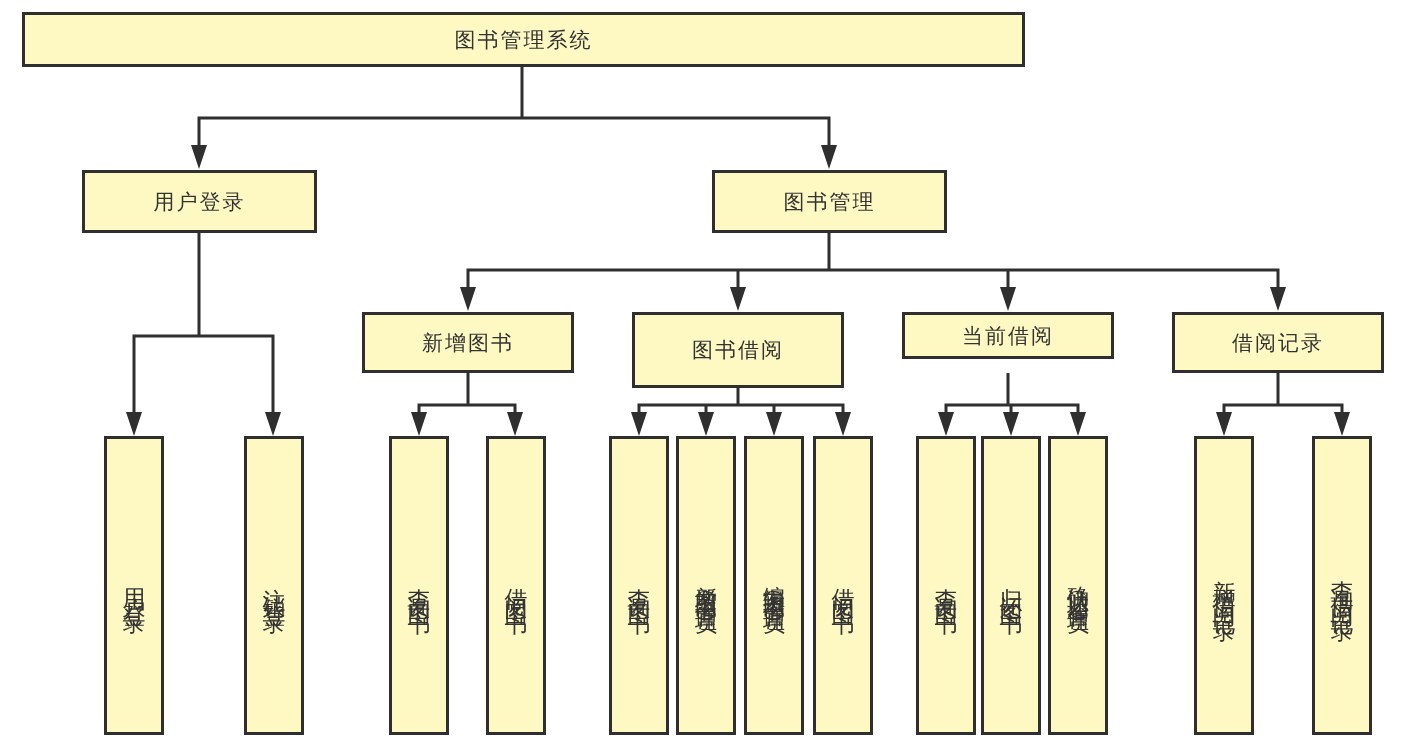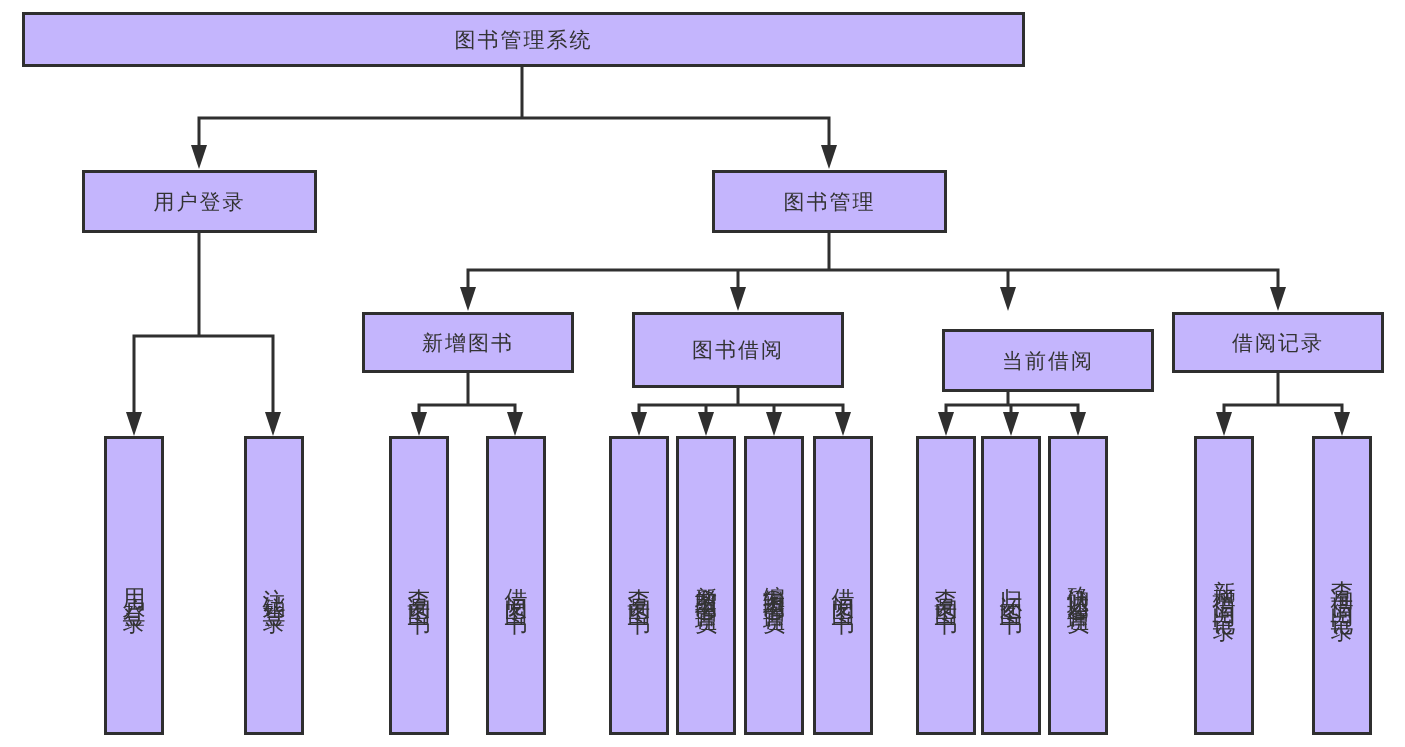--- a/index.html
+++ b/index.html
@@ -18,21 +18,21 @@
   .connectors {
     position: absolute;
     left: 0;
     top: 0;
     width: 1405px;
     height: 747px;
   }
   .box {
     position: absolute;
     box-sizing: border-box;
-    background: #c4b5fd;
+    background: #fef9c3;
     border: 3px solid #2f2f2f;
     display: flex;
     align-items: center;
     justify-content: center;
     color: #333333;
   }
   .h-label {
     font-size: 21px;
     letter-spacing: 2px;
     white-space: nowrap;
@@ -48,21 +48,21 @@
   .leaf.tight span {
     font-size: 22px;
     letter-spacing: 4px;
   }
   
   .n-root       { left: 22px;   top: 12px;  width: 1003px; height: 55px; }
   .n-userlogin  { left: 82px;   top: 170px; width: 235px;  height: 63px; }
   .n-bookmgmt   { left: 712px;  top: 170px; width: 235px;  height: 63px; text-align: center; }
   .n-sec0 { left: 362px;  top: 312px; width: 212px; height: 61px; }
   .n-sec1 { left: 632px;  top: 312px; width: 212px; height: 76px; }
-  .n-sec2 { left: 942px;  top: 312px; width: 212px; height: 63px; margin-top: 17px; }
+  .n-sec2 { left: 902px;  top: 312px; width: 212px; height: 47px; }
   .n-sec3 { left: 1172px; top: 312px; width: 212px; height: 61px; }
   .leaf { top: 436px; height: 299px; width: 60px; }
   .l-u0   { left: 104px; }
   .l-u1   { left: 244px; }
   .l-s0c0 { left: 389px; }
   .l-s0c1 { left: 486px; }
   .l-s1c0 { left: 609px; }
   .l-s1c1 { left: 676px; }
   .l-s1c2 { left: 744px; }
   .l-s1c3 { left: 813px; }

